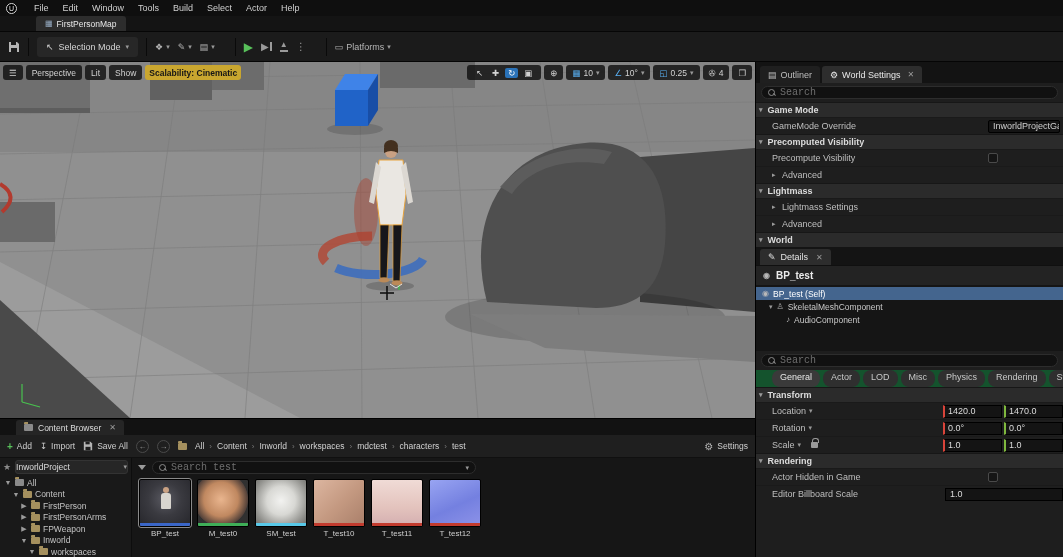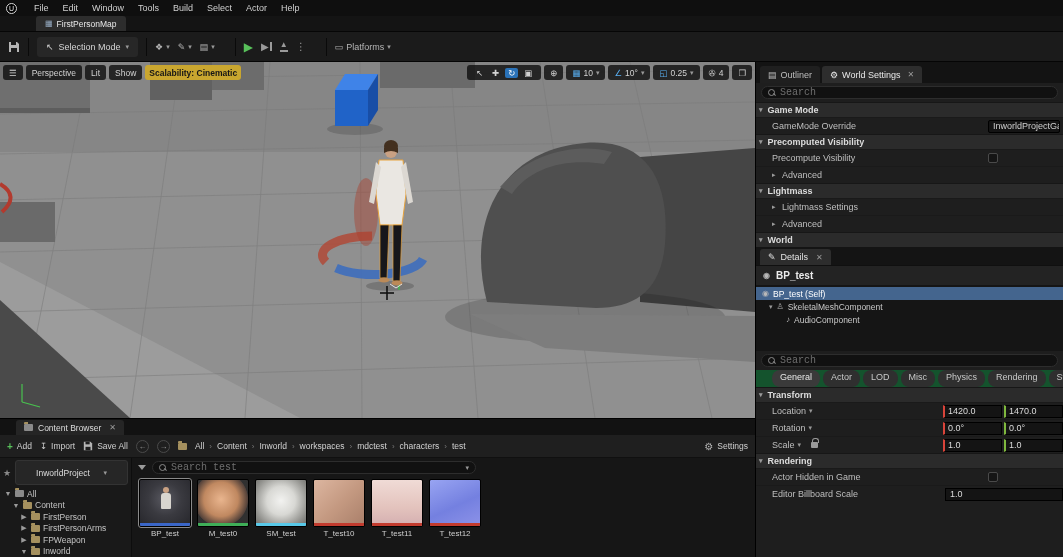--- a/index.html
+++ b/index.html
@@ -99,21 +99,21 @@
 .plus{color:#58c05a;font-weight:bold;font-size:10px}
 .hist-btn{width:13px;height:13px;border:1px solid #4a4a4a;border-radius:50%;display:flex;align-items:center;justify-content:center;color:#9a9a9a;font-size:8px;flex:none}
 .breadcrumb{display:flex;align-items:center;gap:5px;color:#d2d2d2}
 .crumb-sep{color:#777;font-size:8px}
 .cb-settings{margin-left:auto;display:flex;gap:4px;align-items:center;color:#cfcfcf}
 .gear{font-size:10px;color:#b5b5b5}
 .cb-body{flex:1;display:flex;overflow:hidden}
 .cb-tree{width:132px;flex:none;background:#191919;border-right:1px solid #0d0d0d;padding:2px 3px;font-size:8.5px;overflow:hidden}
 .source-row{display:flex;align-items:center;gap:4px;margin-bottom:3px}
 .star{color:#8a8a8a;font-size:9px}
-.source-select{flex:1;background:#262626;border:1px solid #333;border-radius:3px;height:25px;display:flex;align-items:center;justify-content:space-between;padding:0 20px;color:#dddddd}
+.source-select{flex:1;background:#262626;border:1px solid #333;border-radius:3px;height:14px;display:flex;align-items:center;justify-content:space-between;padding:0 0;color:#dddddd}
 .tree-item{height:11.5px;display:flex;align-items:center;gap:3px;color:#c5c5c5;white-space:nowrap}
 .tree-caret{width:8px;font-size:7px;color:#9a9a9a;text-align:center;flex:none}
 .folder{width:9px;height:7px;background:#a5905e;border-radius:1px;position:relative;flex:none}
 .folder::before{content:"";position:absolute;top:-2px;left:0;width:4px;height:2px;background:#a5905e;border-radius:1px 0 0 0}
 .cb-assets{flex:1;background:#161616;padding:3px 6px;overflow:hidden}
 .filter-row{display:flex;align-items:center;gap:6px}
 .funnel{width:0;height:0;border-left:4px solid transparent;border-right:4px solid transparent;border-top:5px solid #9a9a9a;flex:none}
 .search-wide{width:324px}
 .thumbs{display:flex;gap:6px;margin-top:5px;padding-left:1px}
 .thumb{width:52px;flex:none}

